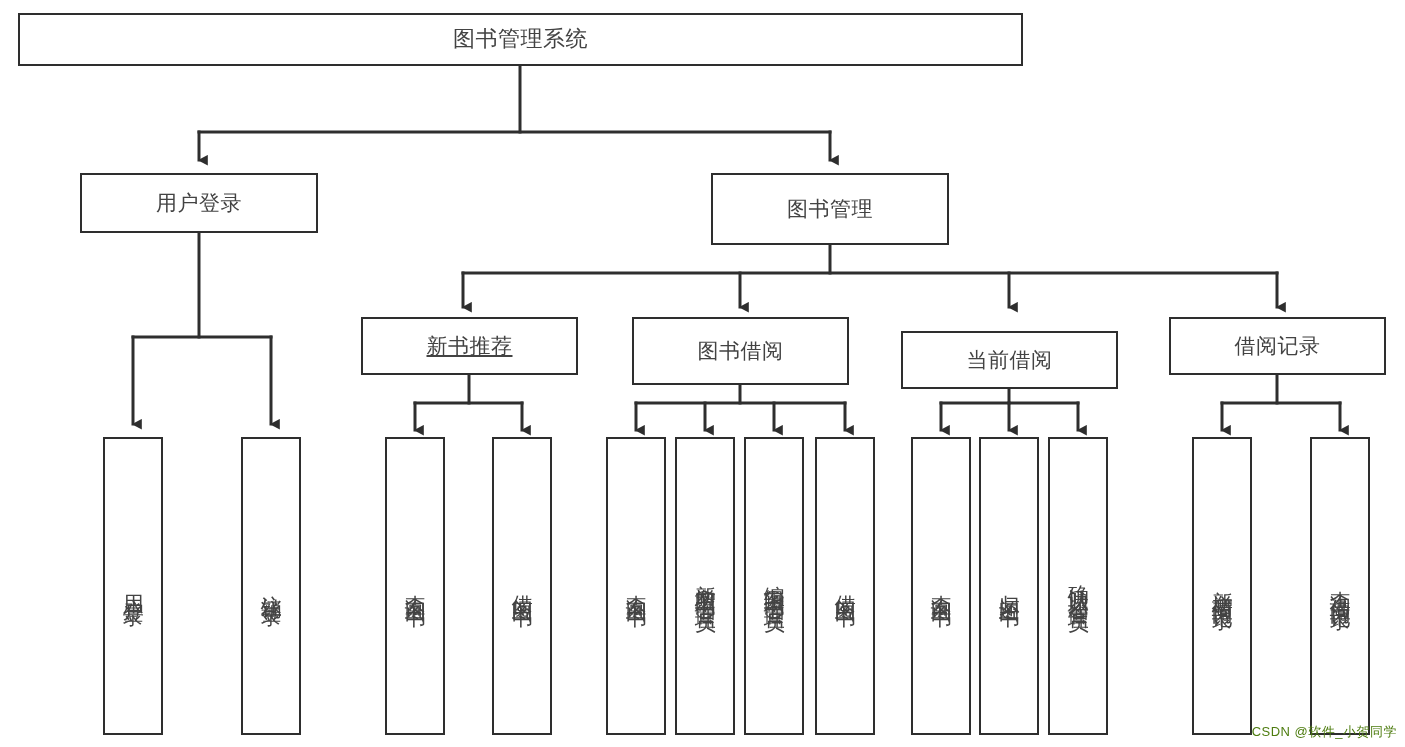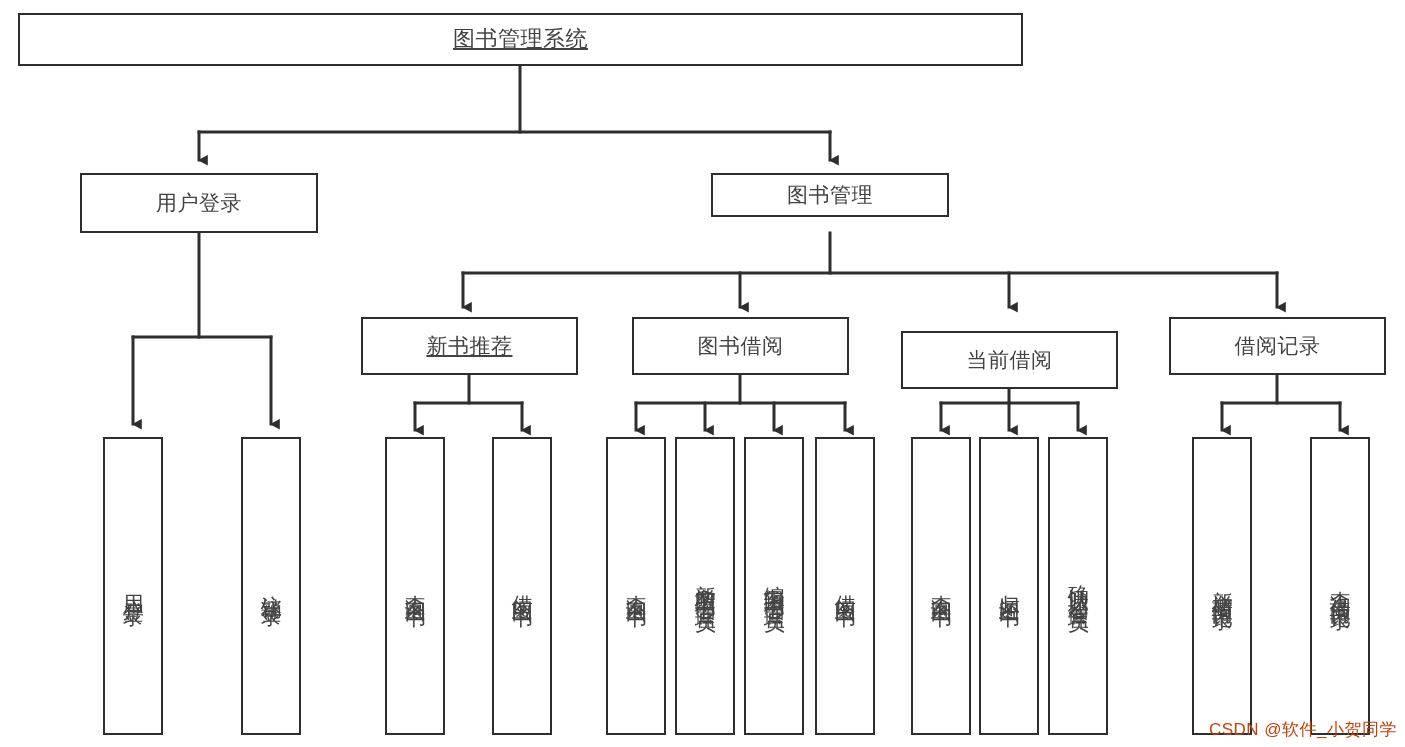--- a/index.html
+++ b/index.html
@@ -39,42 +39,41 @@
     z-index: 2;
   }
   .node.horiz {
     font-size: 21px;
     letter-spacing: 0.5px;
     line-height: 1.2;
     text-align: center;
   }
   .node.root {
     font-size: 22px;
-    text-decoration: underline;
   }
   .node.vert {
     writing-mode: vertical-rl;
     text-orientation: upright;
     font-size: 21px;
     letter-spacing: 4px;
     line-height: 1.25;
     align-items: center;
     justify-content: center;
     padding: 6px 0;
     white-space: nowrap;
   }
   .node-label {
     display: block;
   }
   .watermark {
     position: absolute;
     right: 8px;
     bottom: 6px;
-    font-size: 17px;
-    color: #c2410c;
+    font-size: 13px;
+    color: #4d7c0f;
     letter-spacing: 0.5px;
     z-index: 5;
     white-space: nowrap;
   }
 </style>
 </head>
 <body>
 
 <div id="canvas">
 
@@ -132,29 +131,29 @@
   </svg>
 
   <div class="node horiz root" style="left:18px; top:13px; width:1005px; height:53px;">
     <span class="node-label">图书管理系统</span>
   </div>
 
   <div class="node horiz" style="left:80px; top:173px; width:238px; height:60px;">
     <span class="node-label">用户登录</span>
   </div>
 
-  <div class="node horiz" style="left:711px; top:173px; width:238px; height:44px;">
+  <div class="node horiz" style="left:711px; top:173px; width:238px; height:72px;">
     <span class="node-label">图书管理</span>
   </div>
 
   <div class="node horiz" style="left:361px; top:317px; width:217px; height:58px;text-decoration:underline;">
     <span class="node-label">新书推荐</span>
   </div>
 
-  <div class="node horiz" style="left:632px; top:317px; width:217px; height:58px;text-align:right;">
+  <div class="node horiz" style="left:632px; top:317px; width:217px; height:68px;text-align:right;">
     <span class="node-label">图书借阅</span>
   </div>
 
   <div class="node horiz" style="left:901px; top:331px; width:217px; height:58px;">
     <span class="node-label">当前借阅</span>
   </div>
 
   <div class="node horiz" style="left:1169px; top:317px; width:217px; height:58px;">
     <span class="node-label">借阅记录</span>
   </div>

